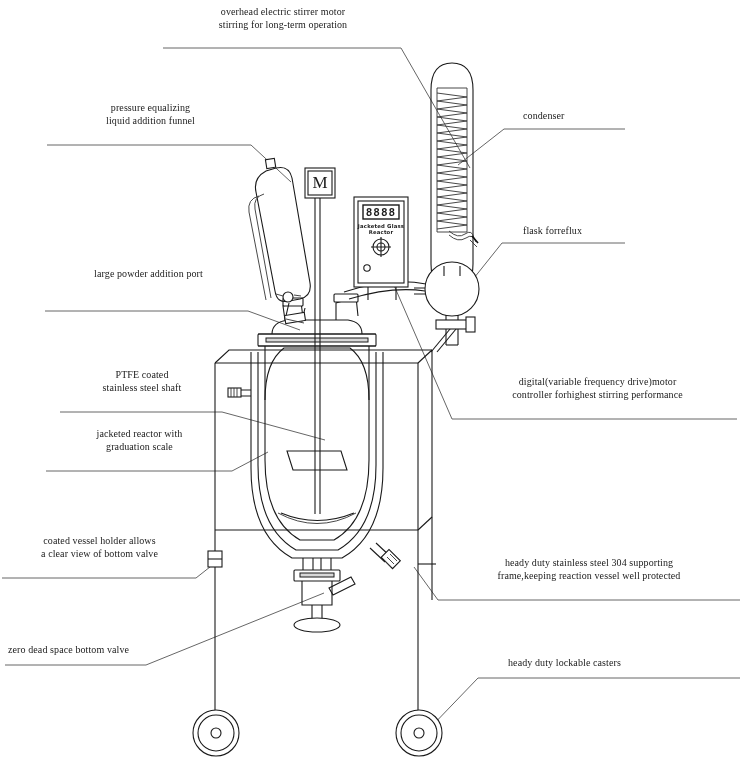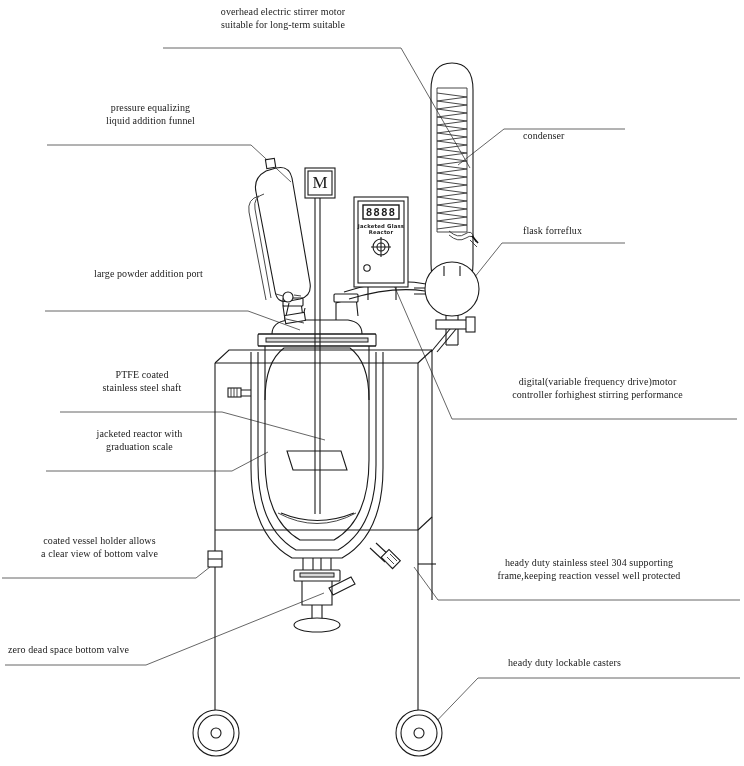--- a/index.html
+++ b/index.html
@@ -314,29 +314,29 @@
   </svg>
 
   <div style="position:absolute;left:364px;top:206px;width:34px;height:12px;display:flex;align-items:center;justify-content:center;font-family:'DejaVu Sans Mono','Liberation Mono',monospace;font-size:11px;font-weight:bold;letter-spacing:1px;color:#1a1a1a;border-radius:6px;">8888</div>
 
   <div style="position:absolute;left:356px;top:223px;width:50px;text-align:center;font-family:'DejaVu Sans','Liberation Sans',sans-serif;font-size:5.3px;font-weight:bold;color:#1a1a1a;letter-spacing:0.2px;">Jacketed Glass Reactor</div>
 
   <div style="position:absolute;left:305px;top:168px;width:30px;height:30px;display:flex;align-items:center;justify-content:center;font-family:'Liberation Serif','DejaVu Serif',serif;font-size:17px;color:#1a1a1a;">M</div>
 
   <div class="anno ac" style="left:163px;top:5px;width:240px;">
     <span class="anno-line">overhead electric stirrer motor</span>
-    <span class="anno-line">suitable for long-term suitable</span>
+    <span class="anno-line">stirring for long-term operation</span>
   </div>
 
   <div class="anno ac" style="left:47px;top:101px;width:207px;">
     <span class="anno-line">pressure equalizing</span>
     <span class="anno-line">liquid addition funnel</span>
   </div>
 
-  <div class="anno al" style="left:523px;top:109px;width:190px;margin-top:20px;">
+  <div class="anno al" style="left:523px;top:109px;width:190px;">
     <span class="anno-line">condenser</span>
   </div>
 
   <div class="anno al" style="left:523px;top:224px;width:200px;">
     <span class="anno-line">flask forreflux</span>
   </div>
 
   <div class="anno ac" style="left:45px;top:267px;width:207px;">
     <span class="anno-line">large powder addition port</span>
   </div>

